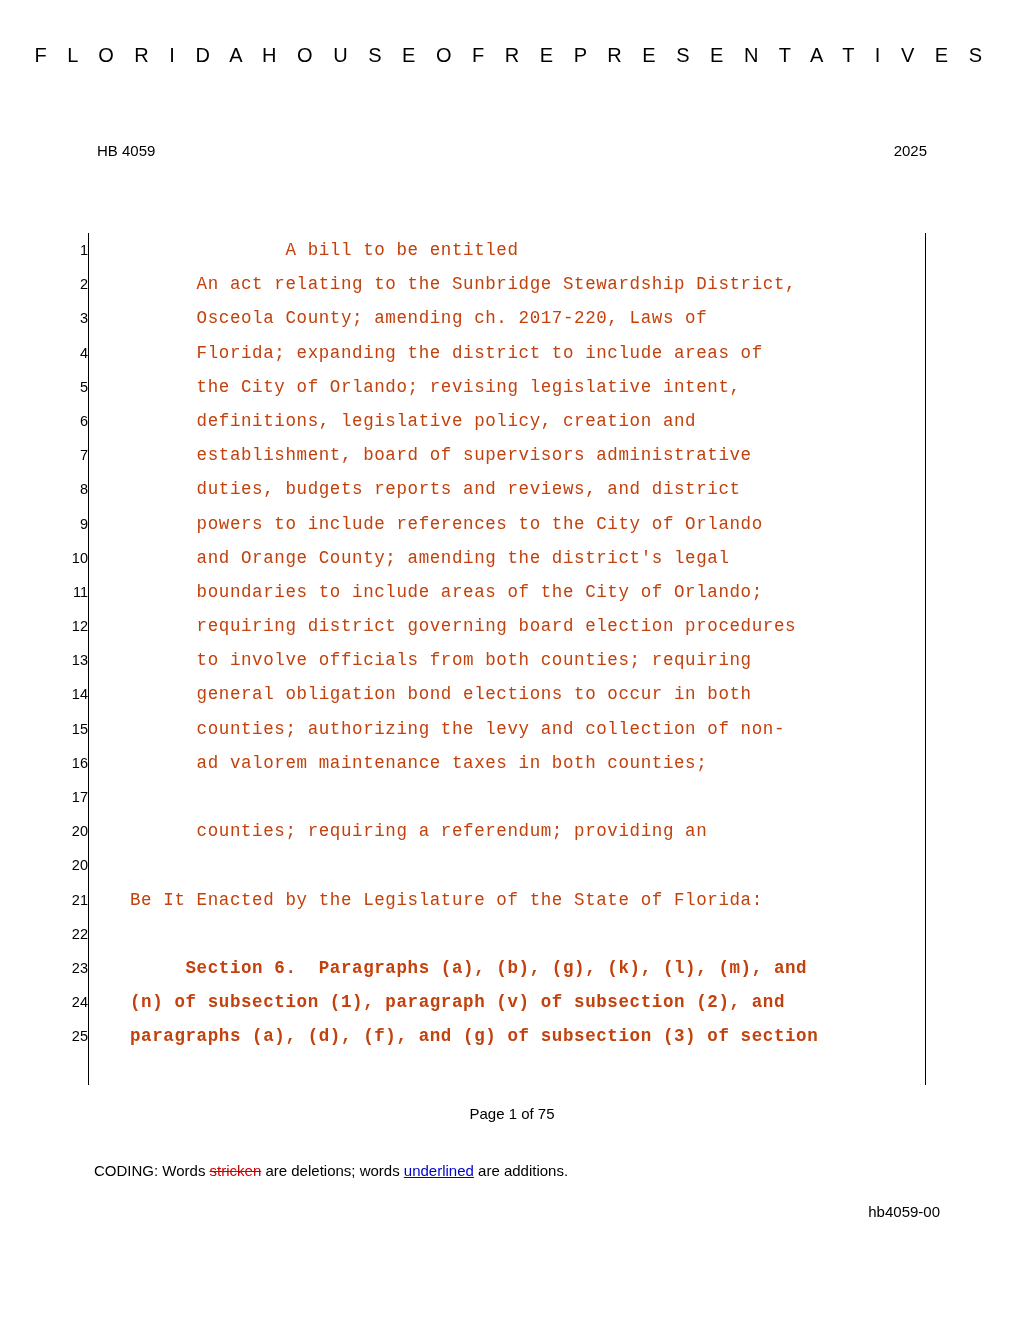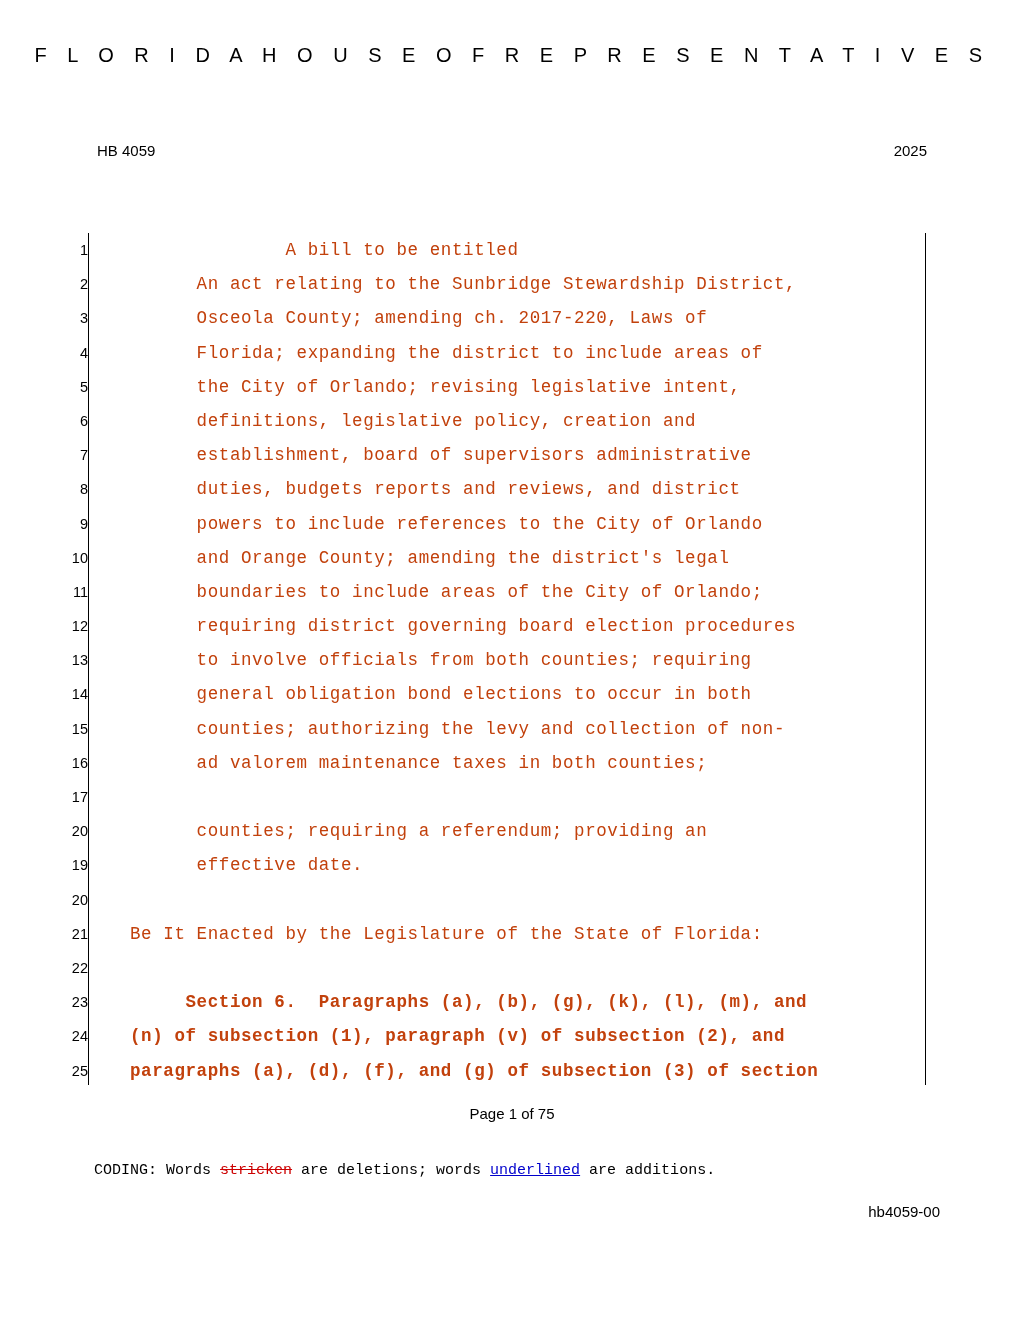--- a/index.html
+++ b/index.html
@@ -111,21 +111,21 @@
     width: 1024px;
     text-align: center;
     font-size: 15px;
     font-family: "Liberation Sans", sans-serif;
   }
   .coding-note {
     position: absolute;
     top: 1162px;
     left: 94px;
     font-size: 15px;
-    font-family: Liberation Mono, monospace;
+    font-family: Liberation Sans, sans-serif;
     color: #000;
     white-space: nowrap;
   }
   .coding-note .stricken {
     color: #cc0000;
     text-decoration: line-through;
   }
   .coding-note .underlined {
     color: #0000cc;
     text-decoration: underline;
@@ -221,24 +221,20 @@
         <div class="linetext">      ad valorem maintenance taxes in both counties;</div>
       </div>
       <div class="line">
         <div class="lineno">17</div>
       </div>
       <div class="line">
         <div class="lineno">20</div>
         <div class="linetext">      counties; requiring a referendum; providing an</div>
       </div>
       <div class="line">
-        <div class="lineno">19</div>
-        <div class="linetext">      effective date.</div>
-      </div>
-      <div class="line">
         <div class="lineno">20</div>
         <div class="linetext"></div>
       </div>
       <div class="line">
         <div class="lineno">21</div>
         <div class="linetext">Be It Enacted by the Legislature of the State of Florida:</div>
       </div>
       <div class="line">
         <div class="lineno">22</div>
         <div class="linetext"></div>

